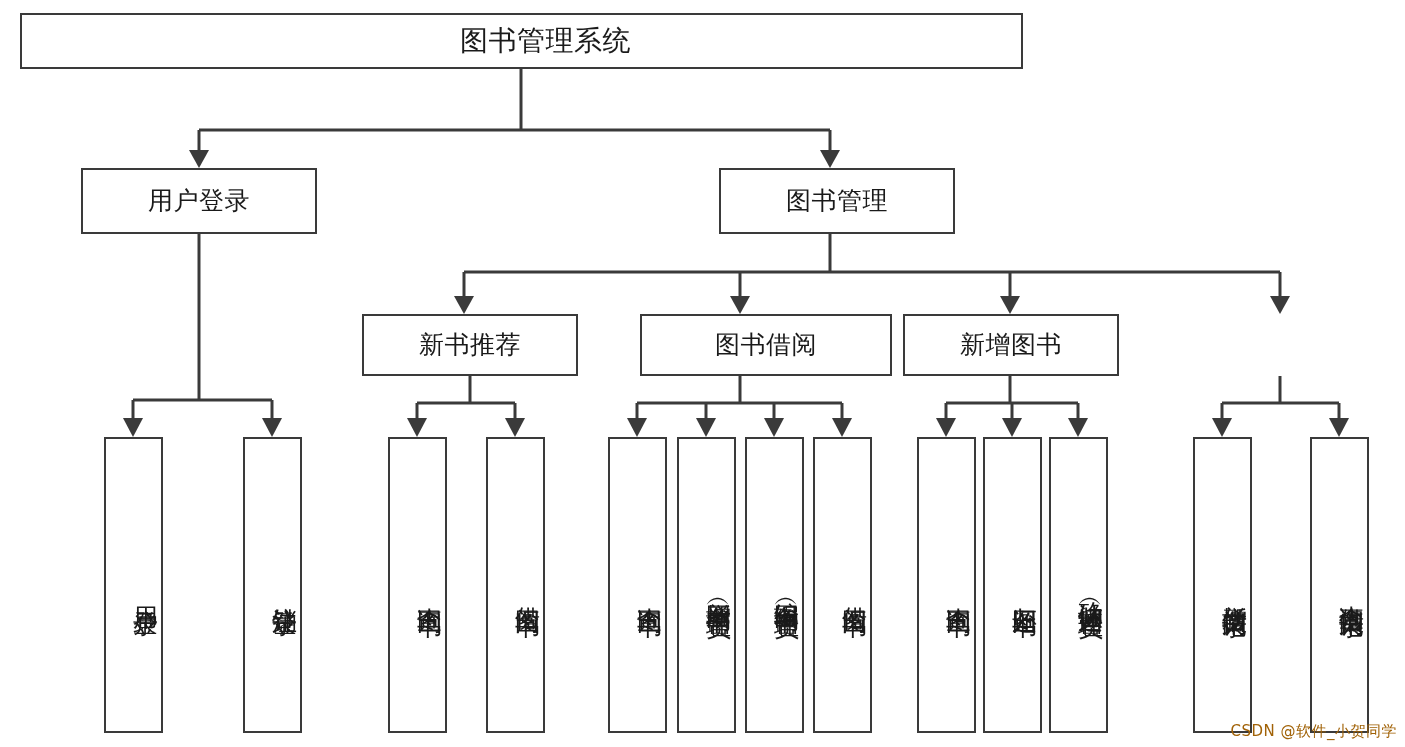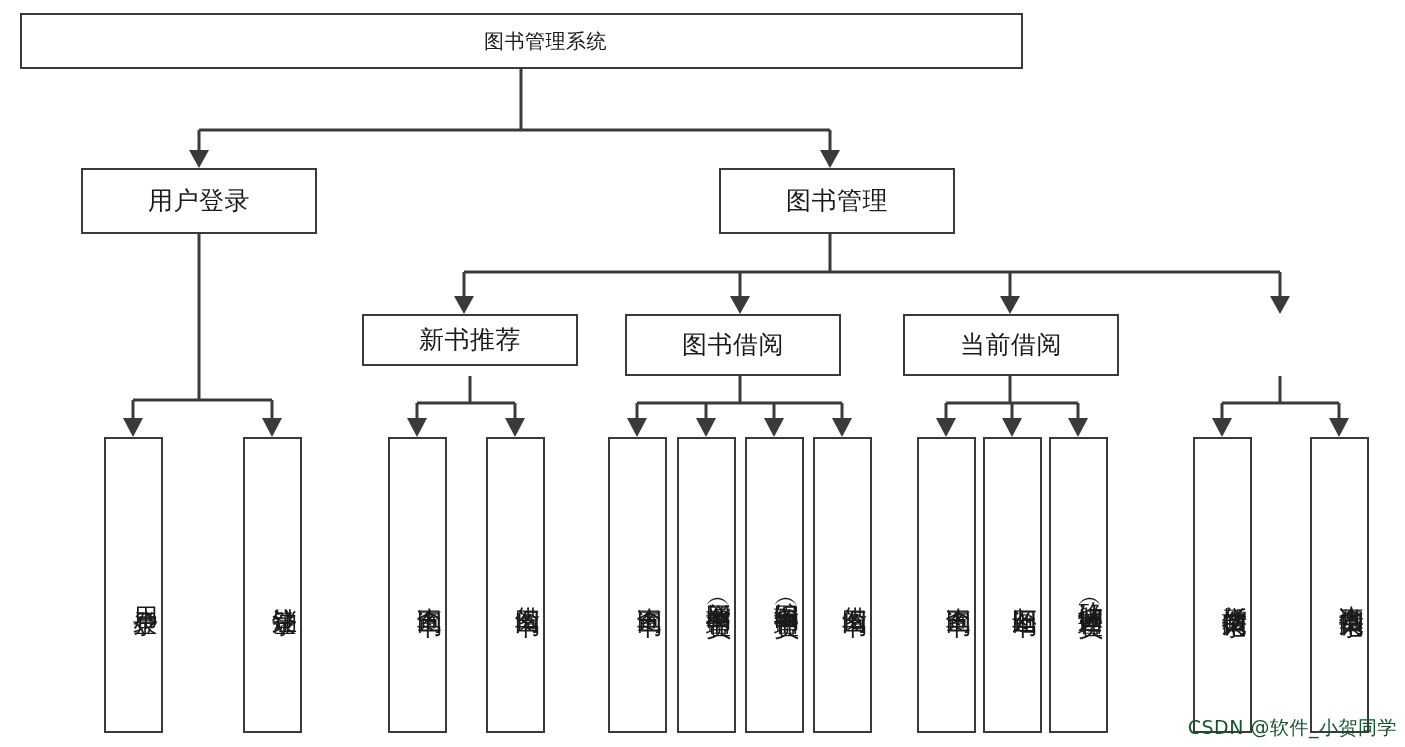--- a/index.html
+++ b/index.html
@@ -37,21 +37,21 @@
     text-orientation: upright;
     font-size: 25px;
     line-height: 1.25;
     letter-spacing: 2px;
     align-items: flex-start;
     justify-content: center;
     padding-top: 12px;
     white-space: nowrap;
   }
   .node-root {
-    font-size: 20px;
+    font-size: 28px;
     padding-left: 48px;
   }
   svg.wires {
     position: absolute;
     left: 0;
     top: 0;
     width: 1405px;
     height: 747px;
     pointer-events: none;
   }
@@ -60,22 +60,22 @@
     stroke-width: 3;
     fill: none;
   }
   .arrowhead {
     fill: #3a3a3a;
   }
   .watermark {
     position: absolute;
     right: 8px;
     bottom: 6px;
-    font-size: 19px;
-    color: #14532d;
+    font-size: 15px;
+    color: #a16207;
     letter-spacing: 0.5px;
     white-space: nowrap;
   }
 </style>
 </head>
 <body>
 
 <div id="canvas">
 
   <svg class="wires" viewBox="0 0 1405 747">
@@ -151,28 +151,28 @@
     <span>图书管理系统</span>
   </div>
 
   <div class="node node-h" style="left:81px; top:168px; width:236px; height:66px;">
     <span>用户登录</span>
   </div>
   <div class="node node-h" style="left:712px; top:168px; width:236px; height:66px;margin-left:7px;">
     <span>图书管理</span>
   </div>
 
-  <div class="node node-h" style="left:362px; top:314px; width:216px; height:52px;">
+  <div class="node node-h" style="left:362px; top:314px; width:216px; height:62px;">
     <span>新书推荐</span>
   </div>
-  <div class="node node-h" style="left:625px; top:314px; width:216px; height:62px;">
+  <div class="node node-h" style="left:640px; top:314px; width:252px; height:62px;">
     <span>图书借阅</span>
   </div>
   <div class="node node-h" style="left:903px; top:314px; width:216px; height:62px;">
-    <span>当前借阅</span>
+    <span>新增图书</span>
   </div>
 
   <div class="node node-v" style="left:104px; top:437px; width:59px; height:296px;">
     <span>用户登录</span>
   </div>
   <div class="node node-v" style="left:243px; top:437px; width:59px; height:296px;">
     <span>注销登录</span>
   </div>
 
   <div class="node node-v" style="left:388px; top:437px; width:59px; height:296px;">

